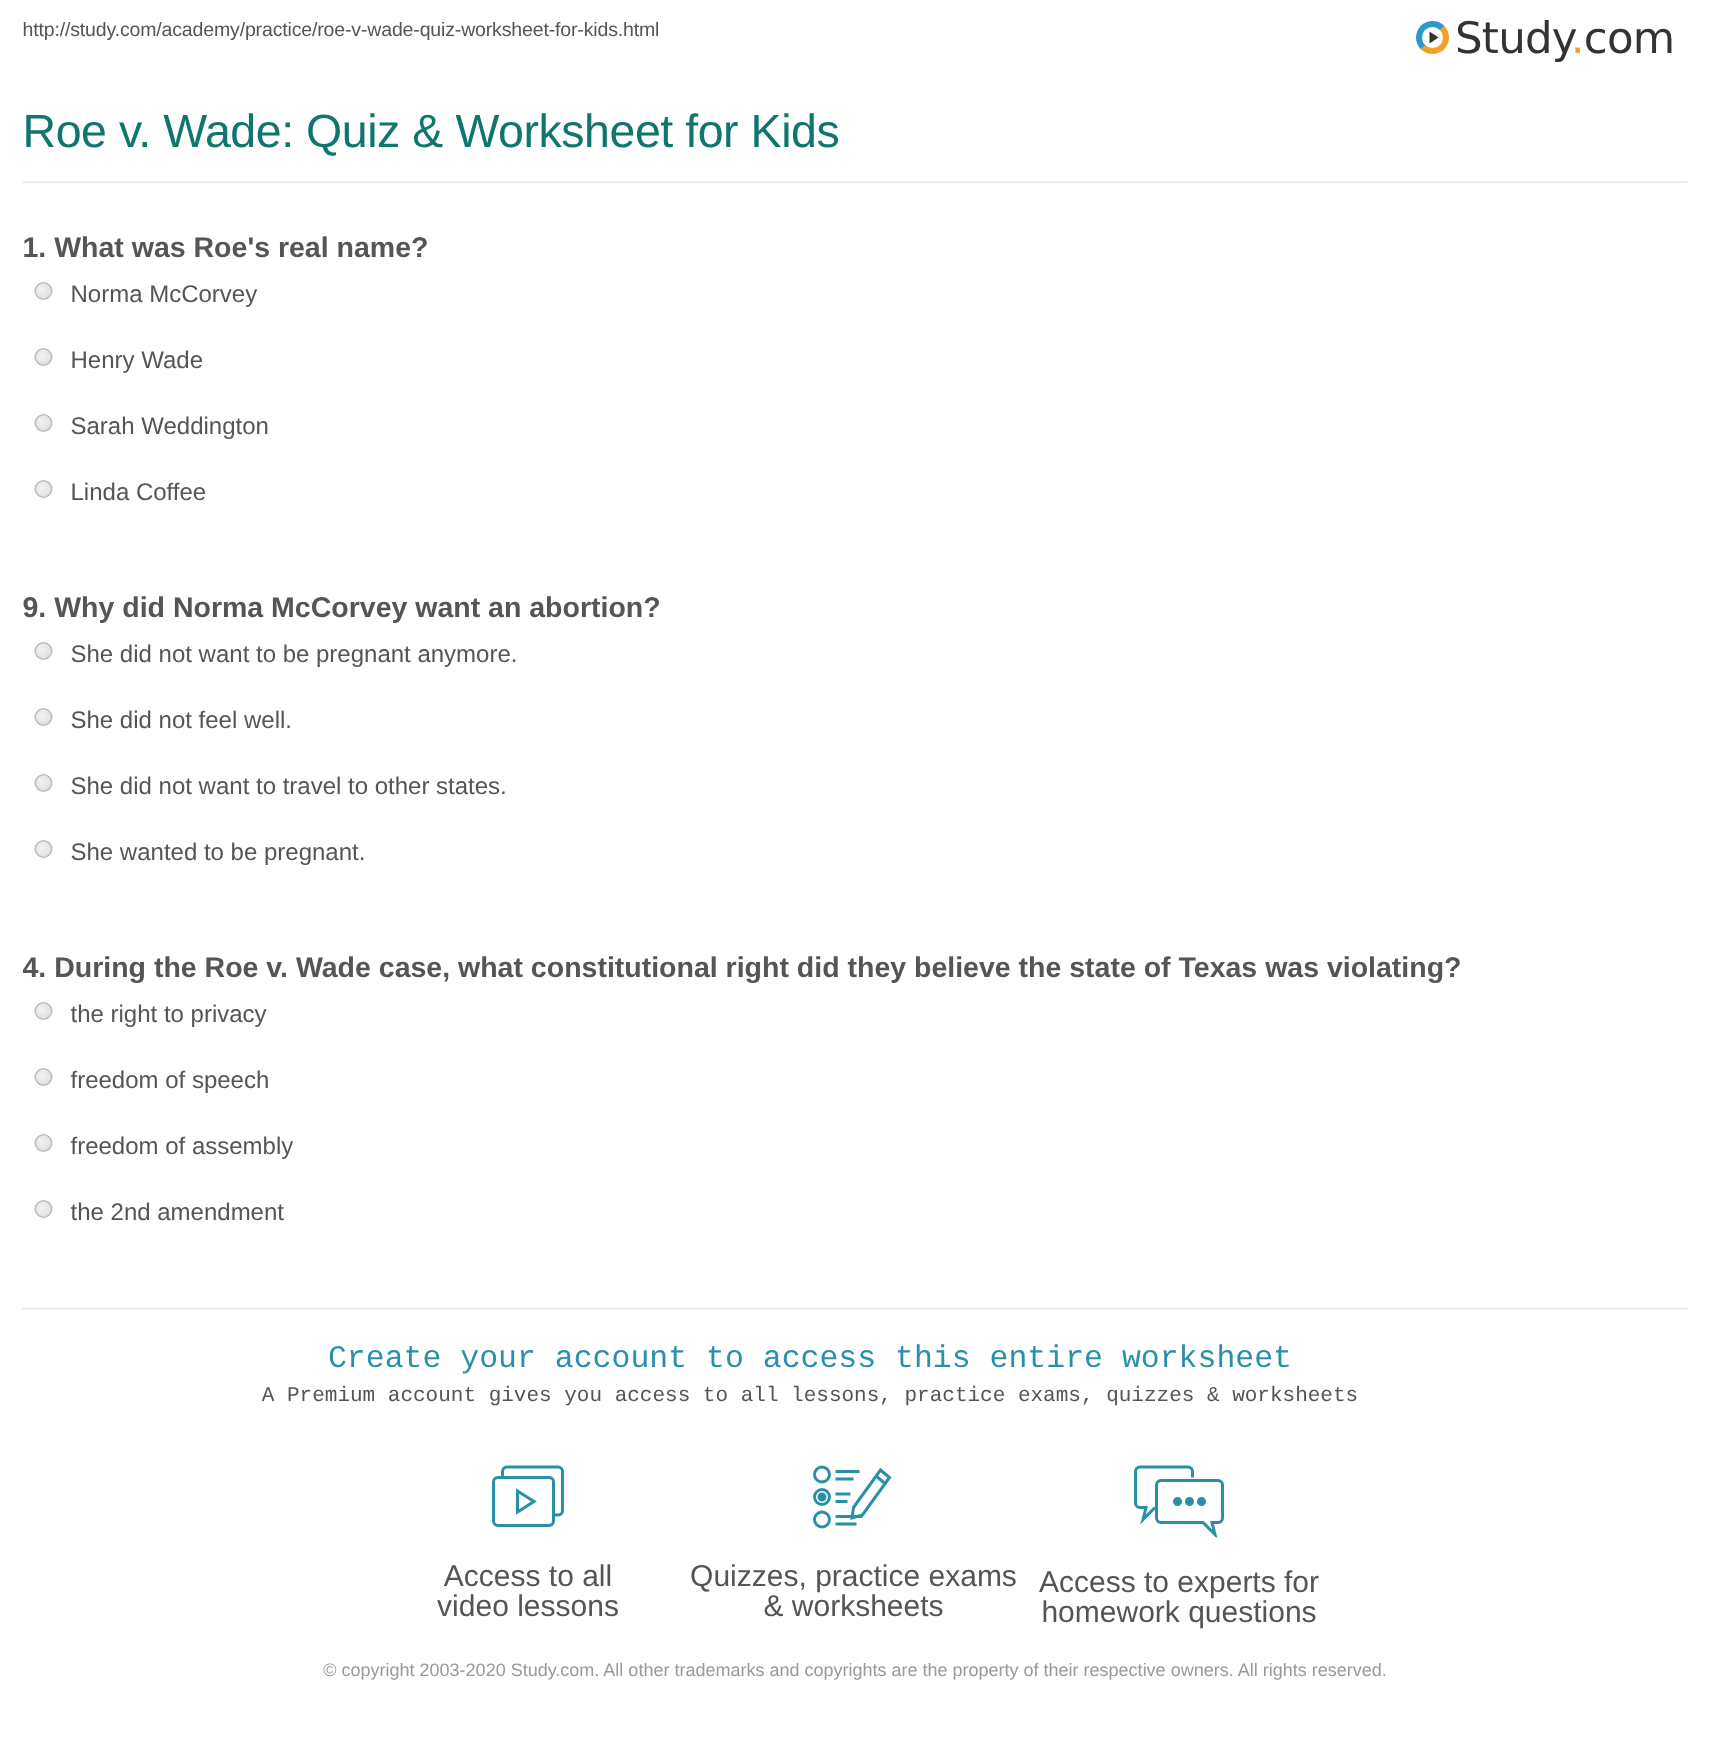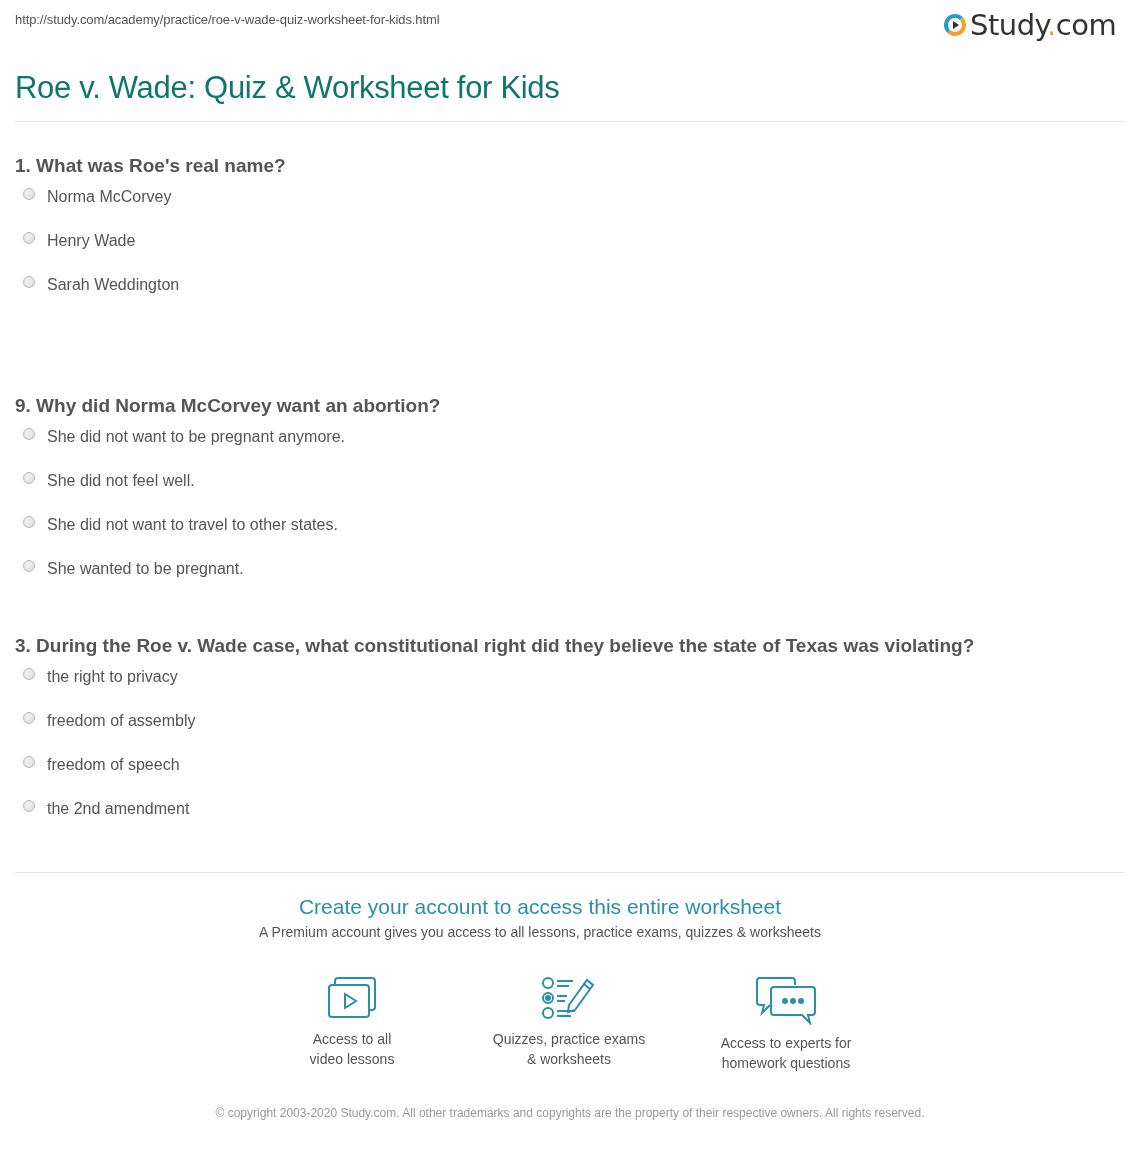--- a/index.html
+++ b/index.html
@@ -12,27 +12,27 @@
   .logo-text { font-size: 29px; color: #333; font-family: "DejaVu Sans", sans-serif; letter-spacing: -0.5px; }
   .logo-dot { color: #f0a02b; }
   .title { position: absolute; left: 15px; top: 70px; font-size: 31px; color: #0f766e; font-weight: normal; letter-spacing: -0.3px; }
   .rule { position: absolute; left: 15px; right: 15px; height: 1px; background: #e6e6e6; }
   .question { position: absolute; left: 15px; }
   .q-text { font-size: 19px; font-weight: bold; color: #555; }
   .answers { margin-top: 18px; }
   .answer { display: flex; align-items: flex-start; height: 44px; margin-left: 8px; }
   .radio { width: 12px; height: 12px; border-radius: 50%; border: 1px solid #bbb; background: radial-gradient(circle at 40% 40%, #f4f4f4, #d8d8d8); margin-right: 12px; flex-shrink: 0; }
   .a-text { font-size: 16px; color: #555; }
-  .cta { position: absolute; top: 895px; left: 0; width: 1080px; text-align: center; }
+  .cta { position: absolute; top: 895px; left: 0; width: 1080px; text-align: center; font-family: Liberation Mono, monospace; }
   .cta-title { font-size: 21px; color: #2a8fa8; font-weight: normal; }
   .cta-sub { font-size: 14px; color: #555; margin-top: 5px; }
   .features { position: absolute; top: 975px; left: 0; width: 1140px; }
   .feature { position: absolute; width: 220px; text-align: center; }
   .feature svg { display: block; margin: 0 auto; }
-  .f-label { font-size: 14px; color: #555; line-height: 20px; margin-top: 8px; }
+  .f-label { font-size: 20px; color: #555; line-height: 20px; margin-top: 20px; }
   .footer { position: absolute; top: 1105px; left: 210px; width: 720px; text-align: center; font-size: 12px; color: #999; line-height: 17px; }
 </style>
 </head>
 <body>
 
 <div class="url">http://study.com/academy/practice/roe-v-wade-quiz-worksheet-for-kids.html</div>
 
 <div class="logo">
   <span class="logo-mark"></span>
   <span class="logo-text"><span>Study</span><span class="logo-dot">.</span><span>com</span></span>
@@ -49,20 +49,24 @@
         <span class="a-text">Norma McCorvey</span>
       </div>
     <div class="answer">
         <span class="radio"></span>
         <span class="a-text">Henry Wade</span>
       </div>
     <div class="answer">
         <span class="radio"></span>
         <span class="a-text">Sarah Weddington</span>
       </div>
+    <div class="answer">
+        <span class="radio"></span>
+        <span class="a-text">Linda Coffee</span>
+      </div>
   </div>
 </div>
 
 <div class="question" style="top:395px;">
   <div class="q-text">9. Why did Norma McCorvey want an abortion?</div>
   <div class="answers" style="margin-top:11px;">
     <div class="answer">
         <span class="radio"></span>
         <span class="a-text">She did not want to be pregnant anymore.</span>
       </div>
@@ -75,33 +79,33 @@
         <span class="a-text">She did not want to travel to other states.</span>
       </div>
     <div class="answer">
         <span class="radio"></span>
         <span class="a-text">She wanted to be pregnant.</span>
       </div>
   </div>
 </div>
 
 <div class="question" style="top:635px;">
-  <div class="q-text">3. During the Roe v. Wade case, what constitutional right did they believe the state of Texas was violating?</div>
+  <div class="q-text">4. During the Roe v. Wade case, what constitutional right did they believe the state of Texas was violating?</div>
   <div class="answers" style="margin-top:11px;">
     <div class="answer">
         <span class="radio"></span>
         <span class="a-text">the right to privacy</span>
       </div>
     <div class="answer">
         <span class="radio"></span>
-        <span class="a-text">freedom of assembly</span>
+        <span class="a-text">freedom of speech</span>
       </div>
     <div class="answer">
         <span class="radio"></span>
-        <span class="a-text">freedom of speech</span>
+        <span class="a-text">freedom of assembly</span>
       </div>
     <div class="answer">
         <span class="radio"></span>
         <span class="a-text">the 2nd amendment</span>
       </div>
   </div>
 </div>
 
 <div class="rule" style="top:872px;"></div>
 

